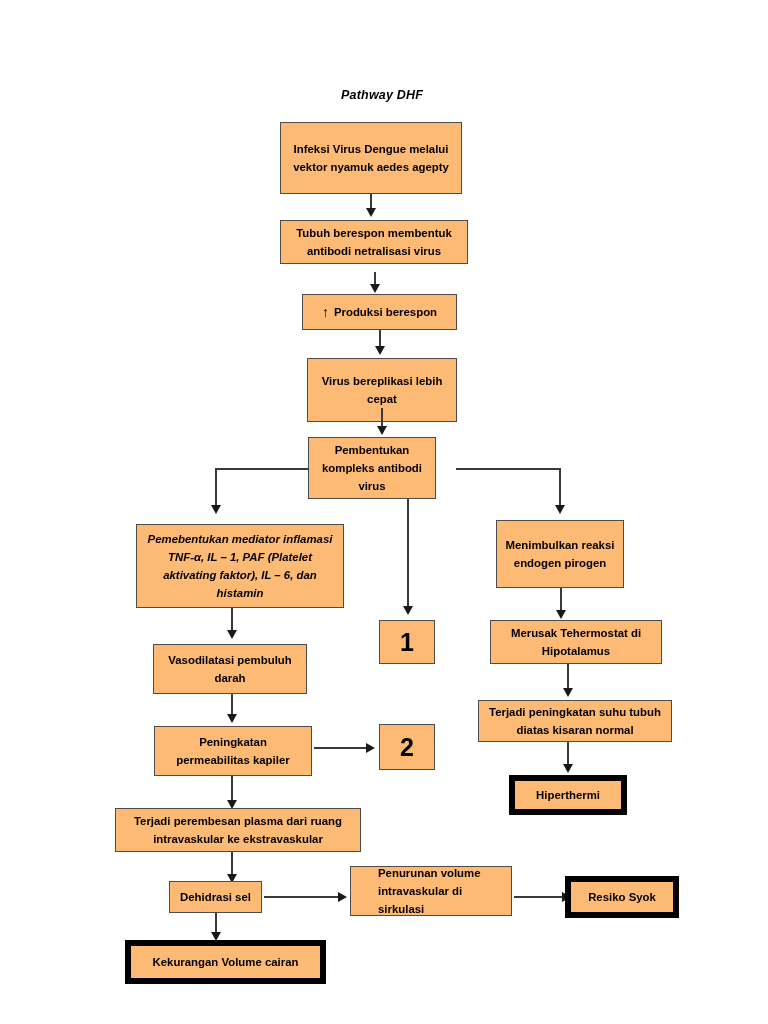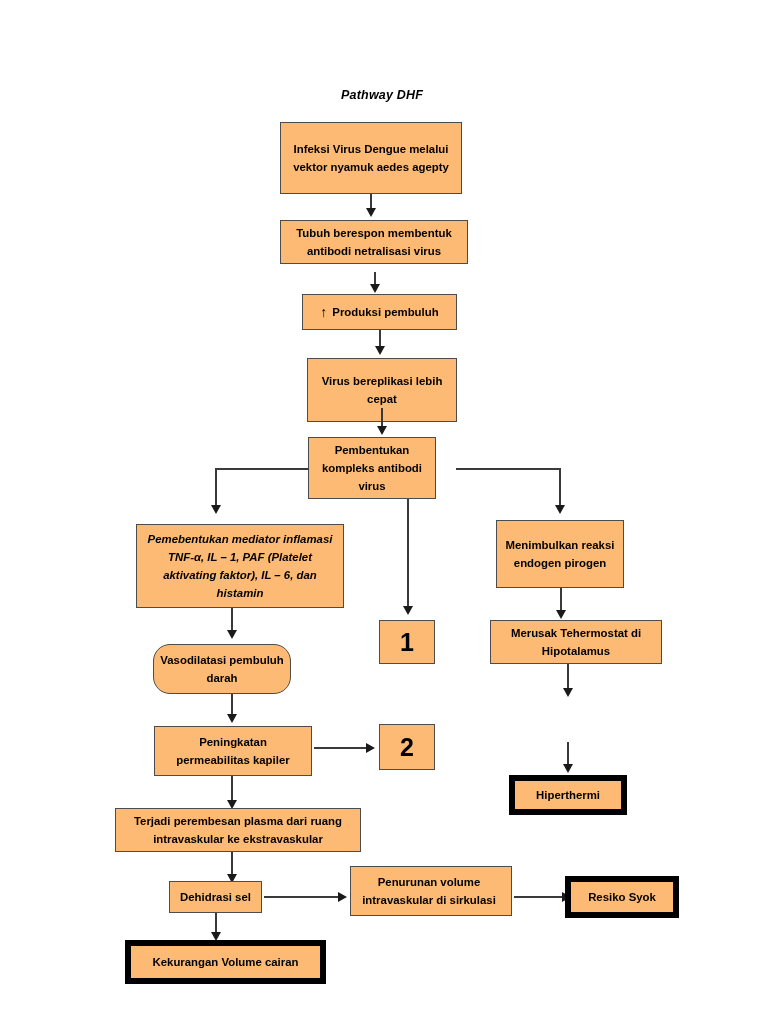--- a/index.html
+++ b/index.html
@@ -43,22 +43,22 @@
     line-height: 1.58;
     padding: 2px 6px;
     color: #000;
   }
   .node.thick {
     border: 5px solid #000000;
     box-shadow: 0 0 0 1px #000;
   }
   .node.leftalign {
     justify-content: flex-start;
-    text-align: center;
-    padding-left: 2px;
+    text-align: left;
+    padding-left: 27px;
   }
   .node.numbox {
     font-size: 25px;
     font-weight: bold;
     line-height: 1;
     padding: 0;
   }
   .node .uparrow {
     font-size: 14px;
     font-weight: normal;
@@ -101,21 +101,21 @@
   <div class="vline" style="left:370px; top:194px; height:16px;"></div>
   <div class="arrowhead down" style="left:366px; top:208px;"></div>
 
   <div class="node" style="left:280px; top:220px; width:188px; height:44px;">Tubuh berespon membentuk antibodi netralisasi virus</div>
 
   <div class="vline" style="left:374px; top:272px; height:14px;"></div>
   <div class="arrowhead down" style="left:370px; top:284px;"></div>
 
   <div class="node" style="left:302px; top:294px; width:155px; height:36px;">
     <span class="uparrow">↑</span>
-    <span>Produksi pembuluh</span>
+    <span>Produksi berespon</span>
   </div>
 
   <div class="vline" style="left:379px; top:330px; height:18px;"></div>
   <div class="arrowhead down" style="left:375px; top:346px;"></div>
 
   <div class="node" style="left:307px; top:358px; width:150px; height:64px;">Virus bereplikasi lebih cepat</div>
 
   <div class="vline" style="left:381px; top:408px; height:20px;"></div>
   <div class="arrowhead down" style="left:377px; top:426px;"></div>
 
@@ -137,37 +137,38 @@
   <div class="node" style="left:496px; top:520px; width:128px; height:68px;">Menimbulkan reaksi endogen pirogen</div>
 
   <div class="node numbox" style="left:379px; top:620px; width:56px; height:44px;">1</div>
 
   <div class="vline" style="left:231px; top:608px; height:24px;"></div>
   <div class="arrowhead down" style="left:227px; top:630px;"></div>
 
   <div class="vline" style="left:560px; top:588px; height:24px;"></div>
   <div class="arrowhead down" style="left:556px; top:610px;"></div>
 
-  <div class="node" style="left:153px; top:644px; width:138px; height:50px;border-radius:17px;">Vasodilatasi pembuluh darah</div>
+  <div class="node" style="left:153px; top:644px; width:154px; height:50px;">Vasodilatasi pembuluh darah</div>
 
   <div class="node" style="left:490px; top:620px; width:172px; height:44px;">Merusak Tehermostat di Hipotalamus</div>
 
   <div class="vline" style="left:231px; top:694px; height:22px;"></div>
   <div class="arrowhead down" style="left:227px; top:714px;"></div>
 
   <div class="vline" style="left:567px; top:664px; height:26px;"></div>
   <div class="arrowhead down" style="left:563px; top:688px;"></div>
 
   <div class="node" style="left:154px; top:726px; width:158px; height:50px;">Peningkatan permeabilitas kapiler</div>
 
   <div class="hline" style="left:314px; top:747px; width:54px;"></div>
   <div class="arrowhead right" style="left:366px; top:743px;"></div>
 
   <div class="node numbox" style="left:379px; top:724px; width:56px; height:46px;">2</div>
 
+  <div class="node" style="left:478px; top:700px; width:194px; height:42px;">Terjadi peningkatan suhu tubuh diatas kisaran normal</div>
 
   <div class="vline" style="left:567px; top:742px; height:24px;"></div>
   <div class="arrowhead down" style="left:563px; top:764px;"></div>
 
   <div class="node thick" style="left:510px; top:776px; width:116px; height:38px;">Hiperthermi</div>
 
   <div class="vline" style="left:231px; top:776px; height:26px;"></div>
   <div class="arrowhead down" style="left:227px; top:800px;"></div>
 
   <div class="node" style="left:115px; top:808px; width:246px; height:44px;">Terjadi perembesan plasma dari ruang intravaskular ke ekstravaskular</div>

